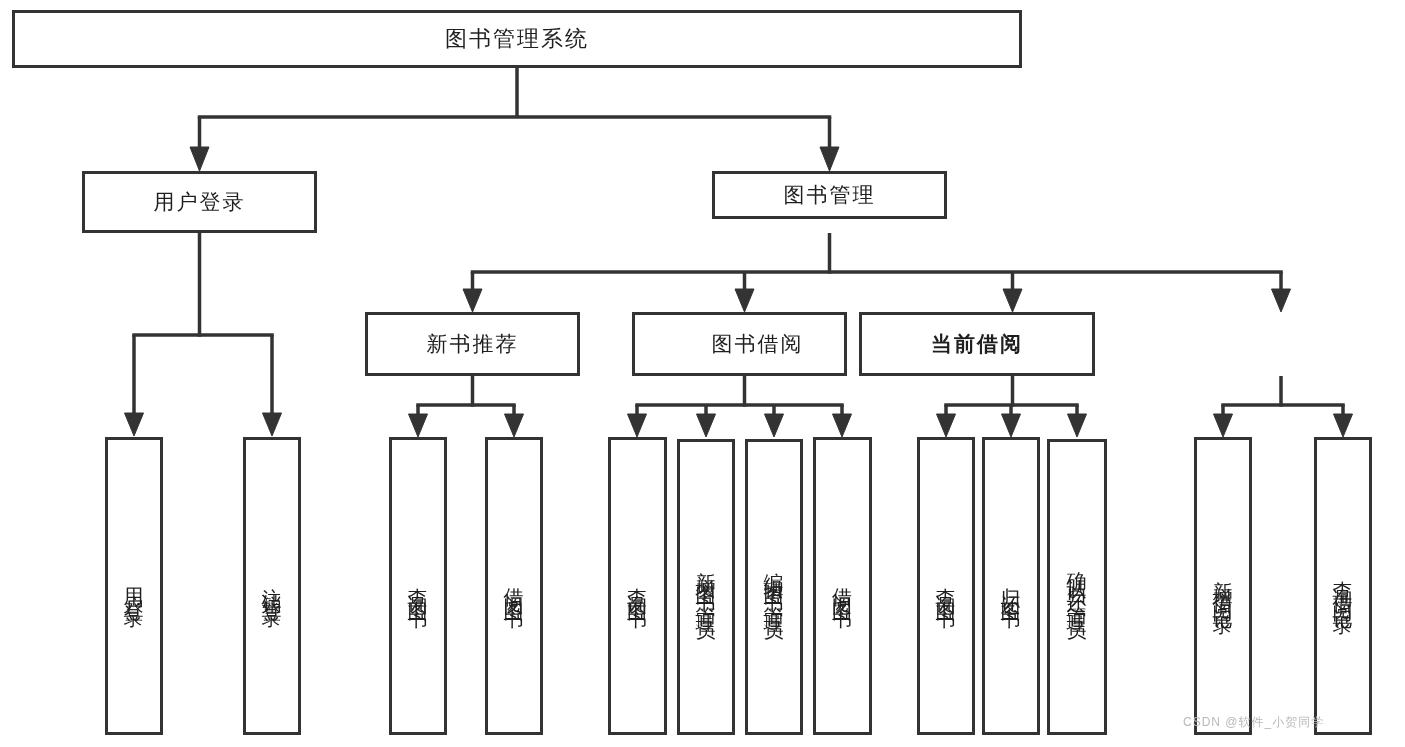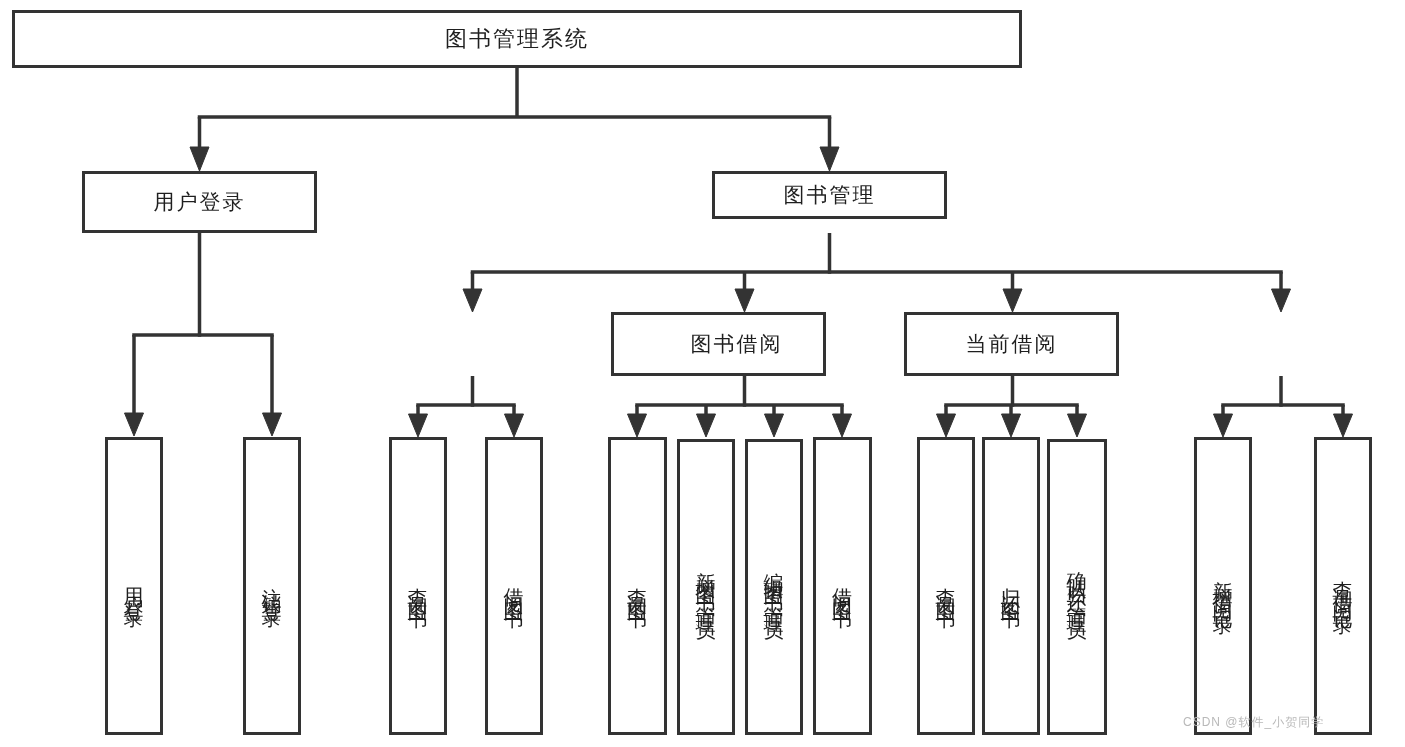--- a/index.html
+++ b/index.html
@@ -133,24 +133,27 @@
     <span>图书管理系统</span>
   </div>
 
   <div class="node h" style="left:82px; top:171px; width:235px; height:62px;">
     <span>用户登录</span>
   </div>
   <div class="node h" style="left:712px; top:171px; width:235px; height:48px;">
     <span>图书管理</span>
   </div>
 
-  <div class="node h" style="left:611px; top:312px; width:215px; height:64px;padding-left:36px;">
+  <div class="node h" style="left:365px; top:312px; width:215px; height:64px;">
+    <span>新书推荐</span>
+  </div>
+  <div class="node h" style="left:632px; top:312px; width:215px; height:64px;padding-left:36px;">
     <span>图书借阅</span>
   </div>
-  <div class="node h" style="left:904px; top:312px; width:215px; height:64px;">
+  <div class="node h" style="left:859px; top:312px; width:236px; height:64px;font-weight:bold;">
     <span>当前借阅</span>
   </div>
 
   <div class="node v" style="left:105px; top:437px; width:58px; height:298px;">
     <span>用户登录</span>
   </div>
   <div class="node v" style="left:243px; top:437px; width:58px; height:298px;">
     <span>注销登录</span>
   </div>
 

